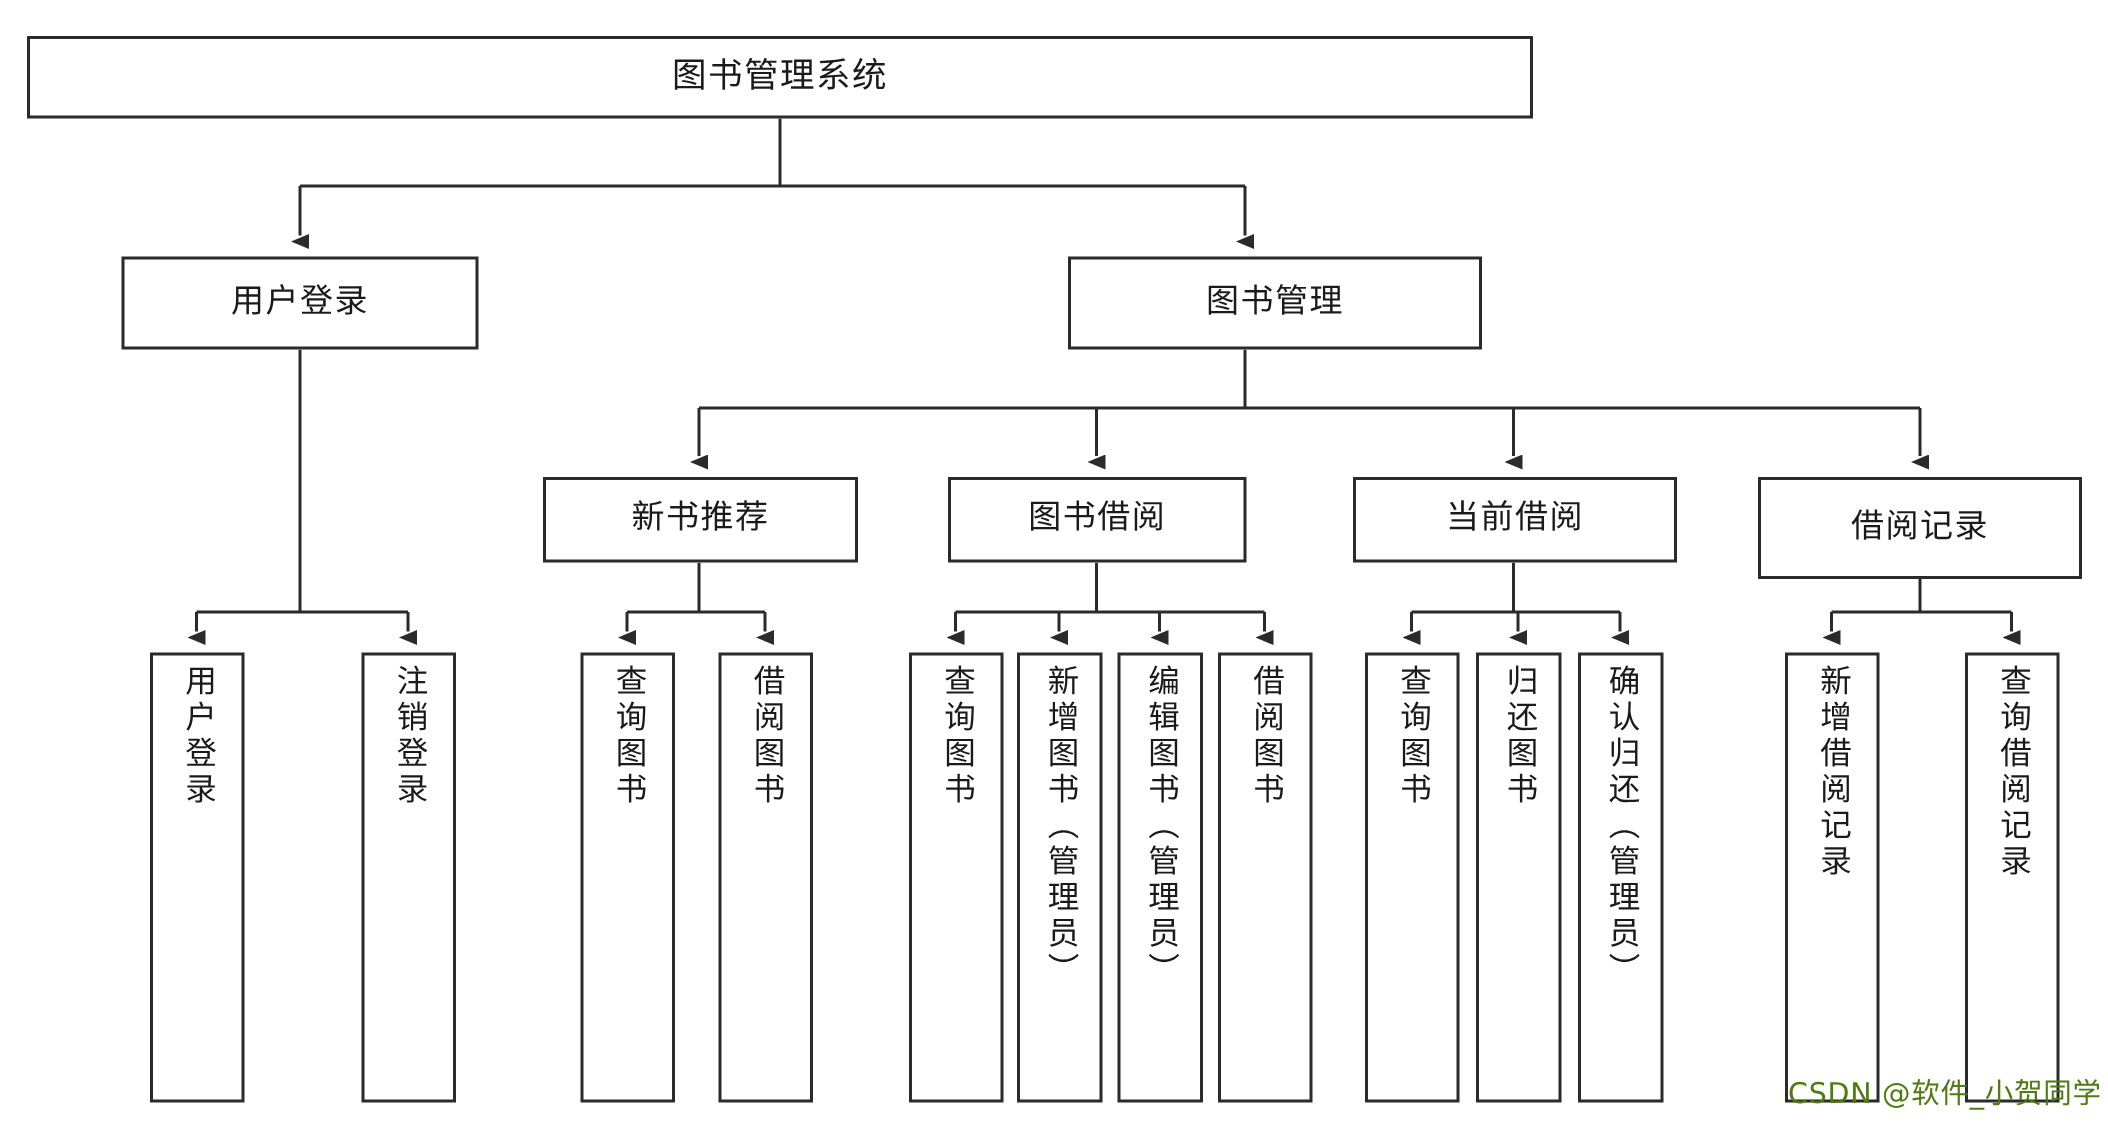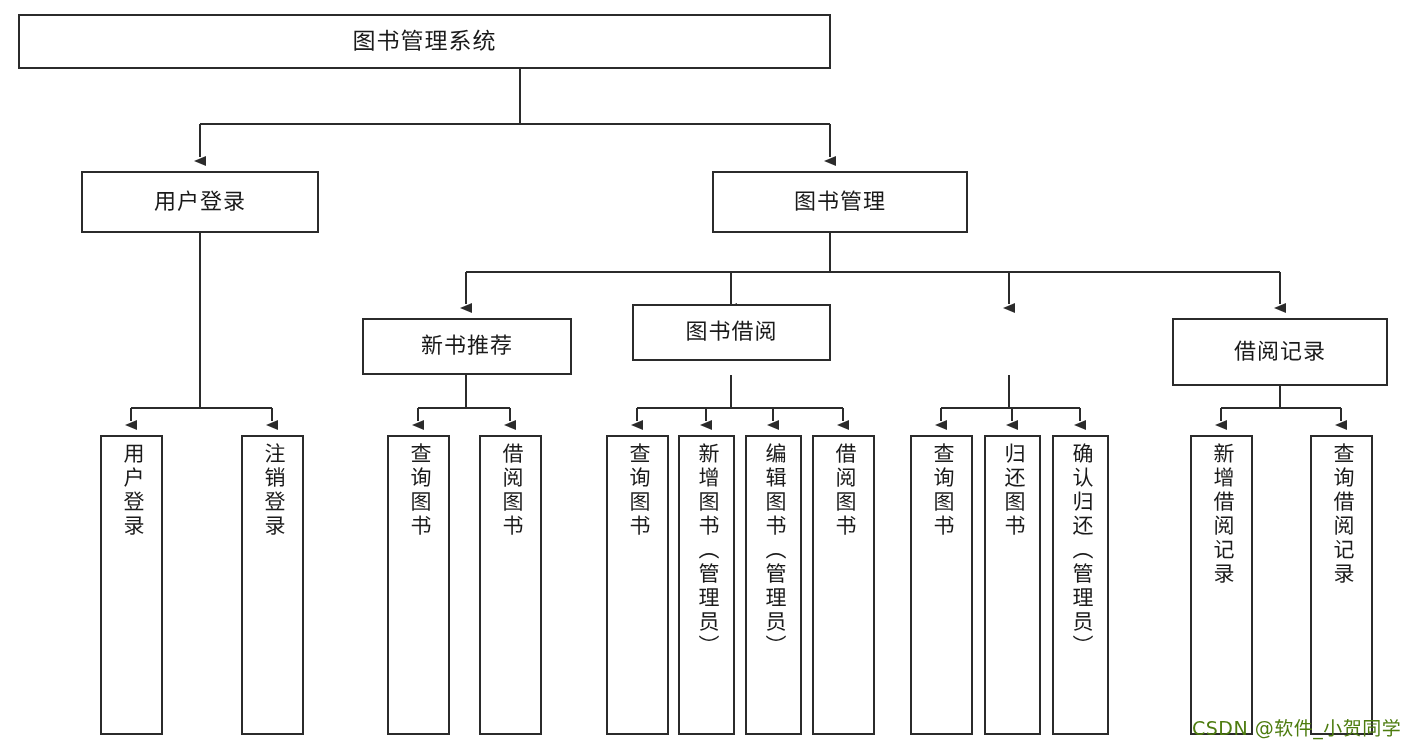--- a/index.html
+++ b/index.html
@@ -125,36 +125,39 @@
     </g>
 
     <g fill="none" stroke="#2b2b2b" stroke-width="2">
       <path d="M1280,375 L1280,408"></path>
       <path d="M1221,408 L1341,408"></path>
       <path d="M1221,408 L1221,421" marker-end="url(#arrow)"></path>
       <path d="M1341,408 L1341,421" marker-end="url(#arrow)"></path>
     </g>
   </svg>
 
-  <div class="node node-h root" style="left:18px; top:14px; width:813px; height:55px;">
+  <div class="node node-h root" style="left:18px; top:24px; width:1004px; height:55px;">
     <span class="label">图书管理系统</span>
   </div>
 
   <div class="node node-h" style="left:81px; top:171px; width:238px; height:62px;">
     <span class="label">用户登录</span>
   </div>
-  <div class="node node-h" style="left:712px; top:171px; width:256px; height:62px;">
+  <div class="node node-h" style="left:712px; top:171px; width:276px; height:62px;">
     <span class="label">图书管理</span>
   </div>
 
   <div class="node node-h" style="left:362px; top:318px; width:210px; height:57px;">
     <span class="label">新书推荐</span>
   </div>
-  <div class="node node-h" style="left:632px; top:304px; width:199px; height:57px;">
+  <div class="node node-h" style="left:632px; top:318px; width:199px; height:57px;">
     <span class="label">图书借阅</span>
+  </div>
+  <div class="node node-h" style="left:902px; top:318px; width:216px; height:57px;">
+    <span class="label">当前借阅</span>
   </div>
   <div class="node node-h" style="left:1172px; top:318px; width:216px; height:68px;">
     <span class="label">借阅记录</span>
   </div>
 
   <div class="node node-v" style="left:100px; top:435px; width:63px; height:300px;">
     <span class="label">用户登录</span>
   </div>
   <div class="node node-v" style="left:241px; top:435px; width:63px; height:300px;">
     <span class="label">注销登录</span>

